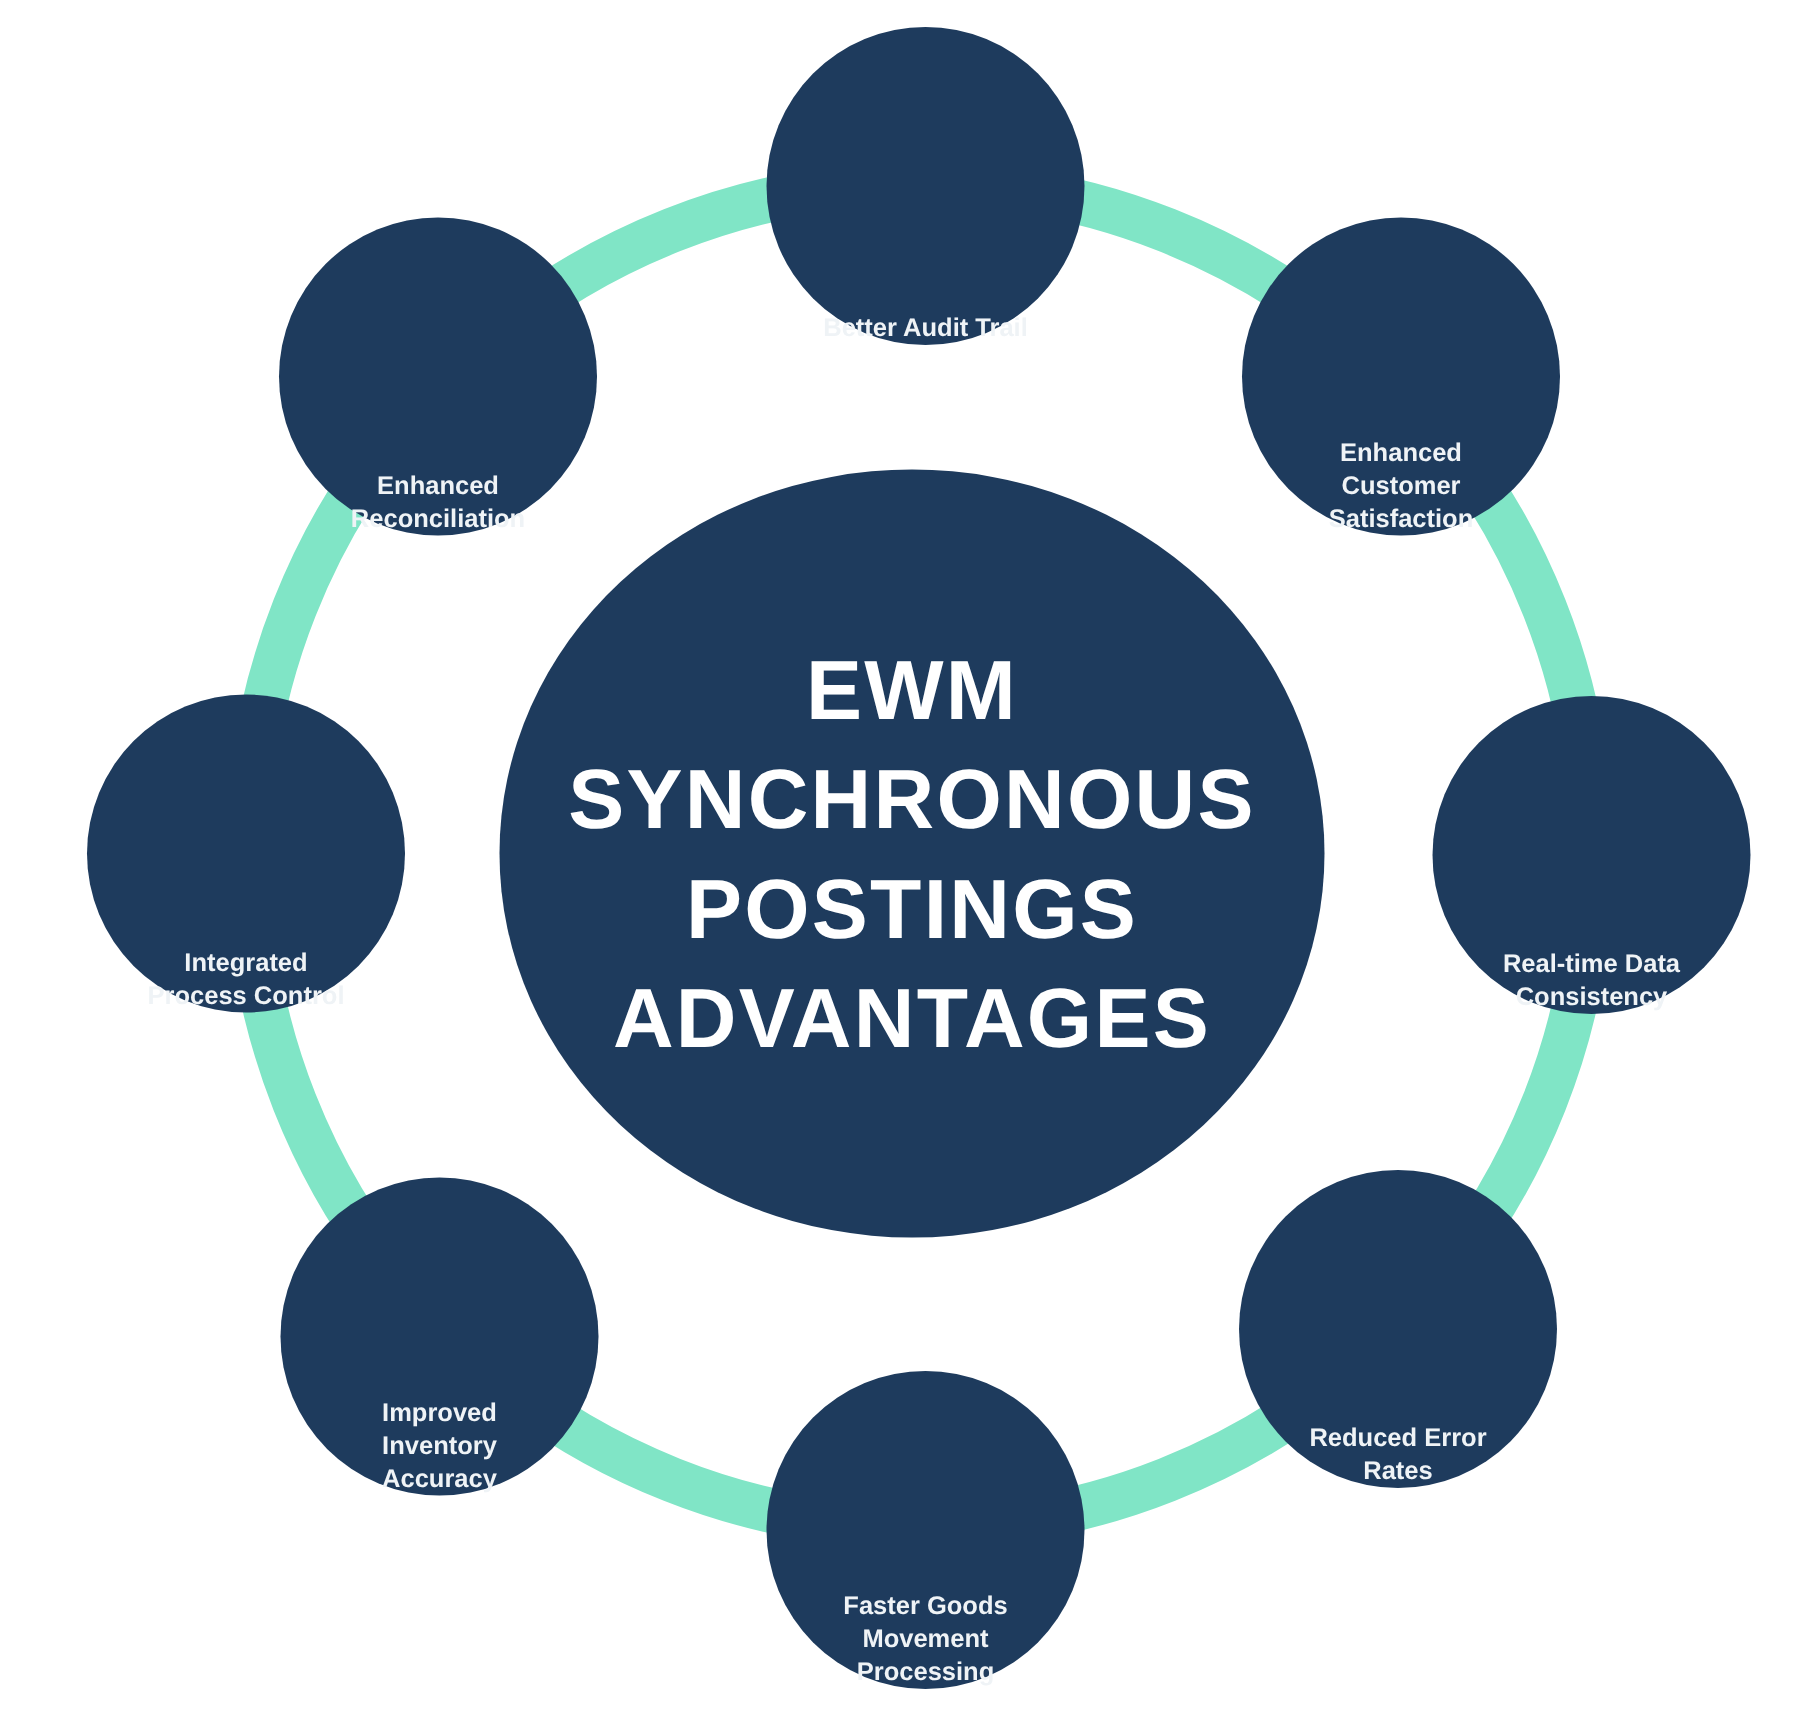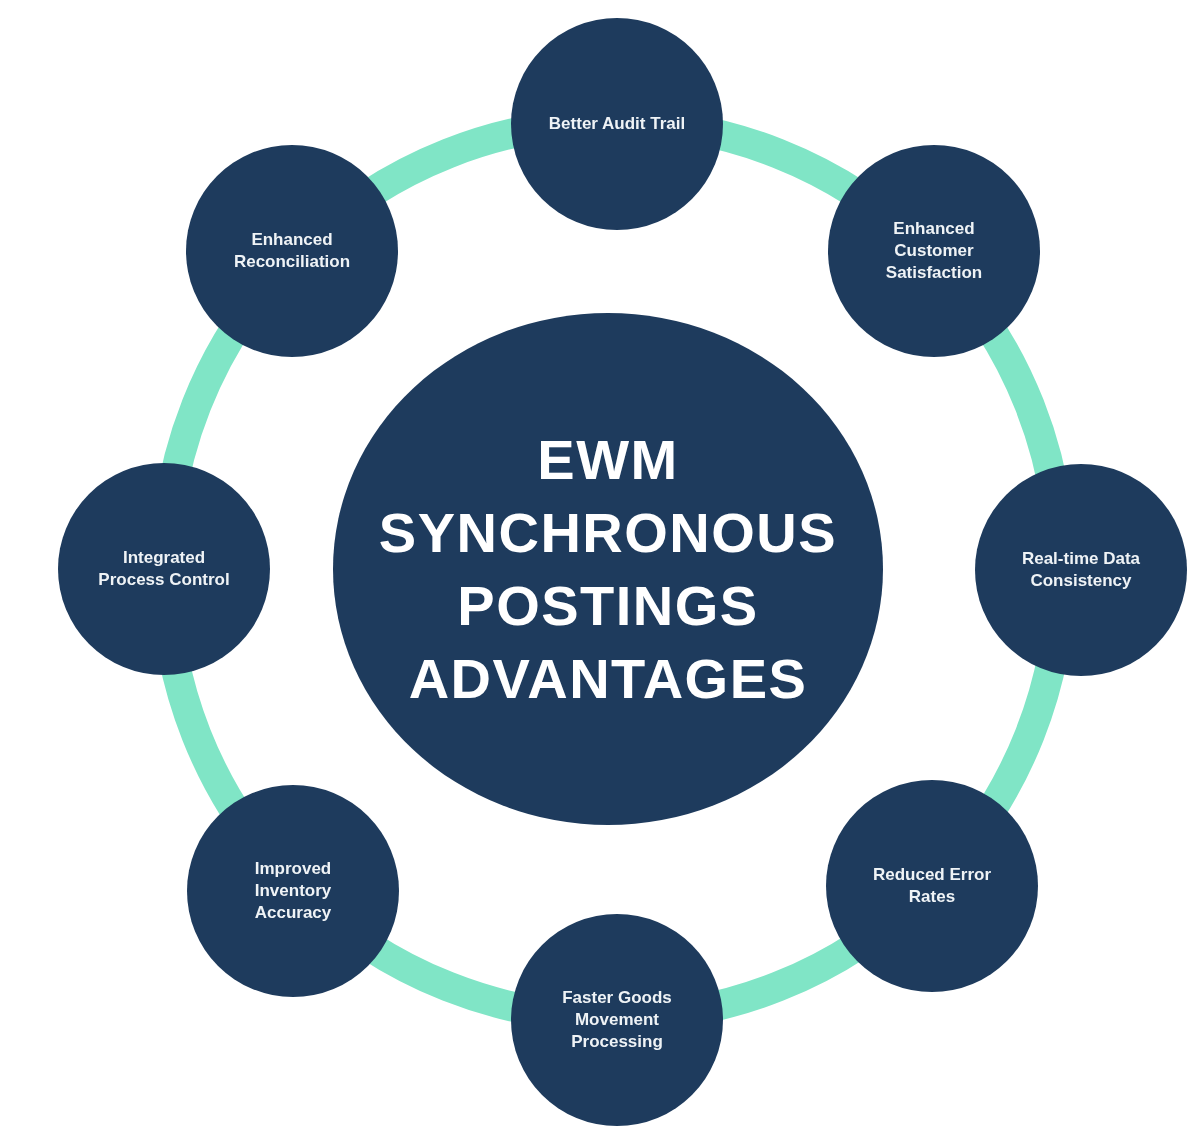--- a/index.html
+++ b/index.html
@@ -49,36 +49,36 @@
     white-space: pre-line;
   }
 
   .node {
     position: absolute;
     width: 212px;
     height: 212px;
     border-radius: 50%;
     background: var(--navy);
     display: flex;
-    align-items: center;
+    align-items: flex-end;
     justify-content: center;
   }
 
   .node-label {
     color: #eff3f6;
     font-size: 17px;
     font-weight: 700;
     line-height: 22px;
     text-align: center;
     white-space: pre-line;
   }
 
   .pos-top          { left: 511px; top: 18px;  }
   .pos-top-right    { left: 828px; top: 145px; }
-  .pos-right        { left: 975px; top: 464px; }
+  .pos-right        { left: 955px; top: 464px; }
   .pos-bottom-right { left: 826px; top: 780px; }
   .pos-bottom       { left: 511px; top: 914px; }
   .pos-bottom-left  { left: 187px; top: 785px; }
   .pos-left         { left: 58px;  top: 463px; }
   .pos-top-left     { left: 186px; top: 145px; }
 </style>
 </head>
 <body>
 
 <div class="stage">

